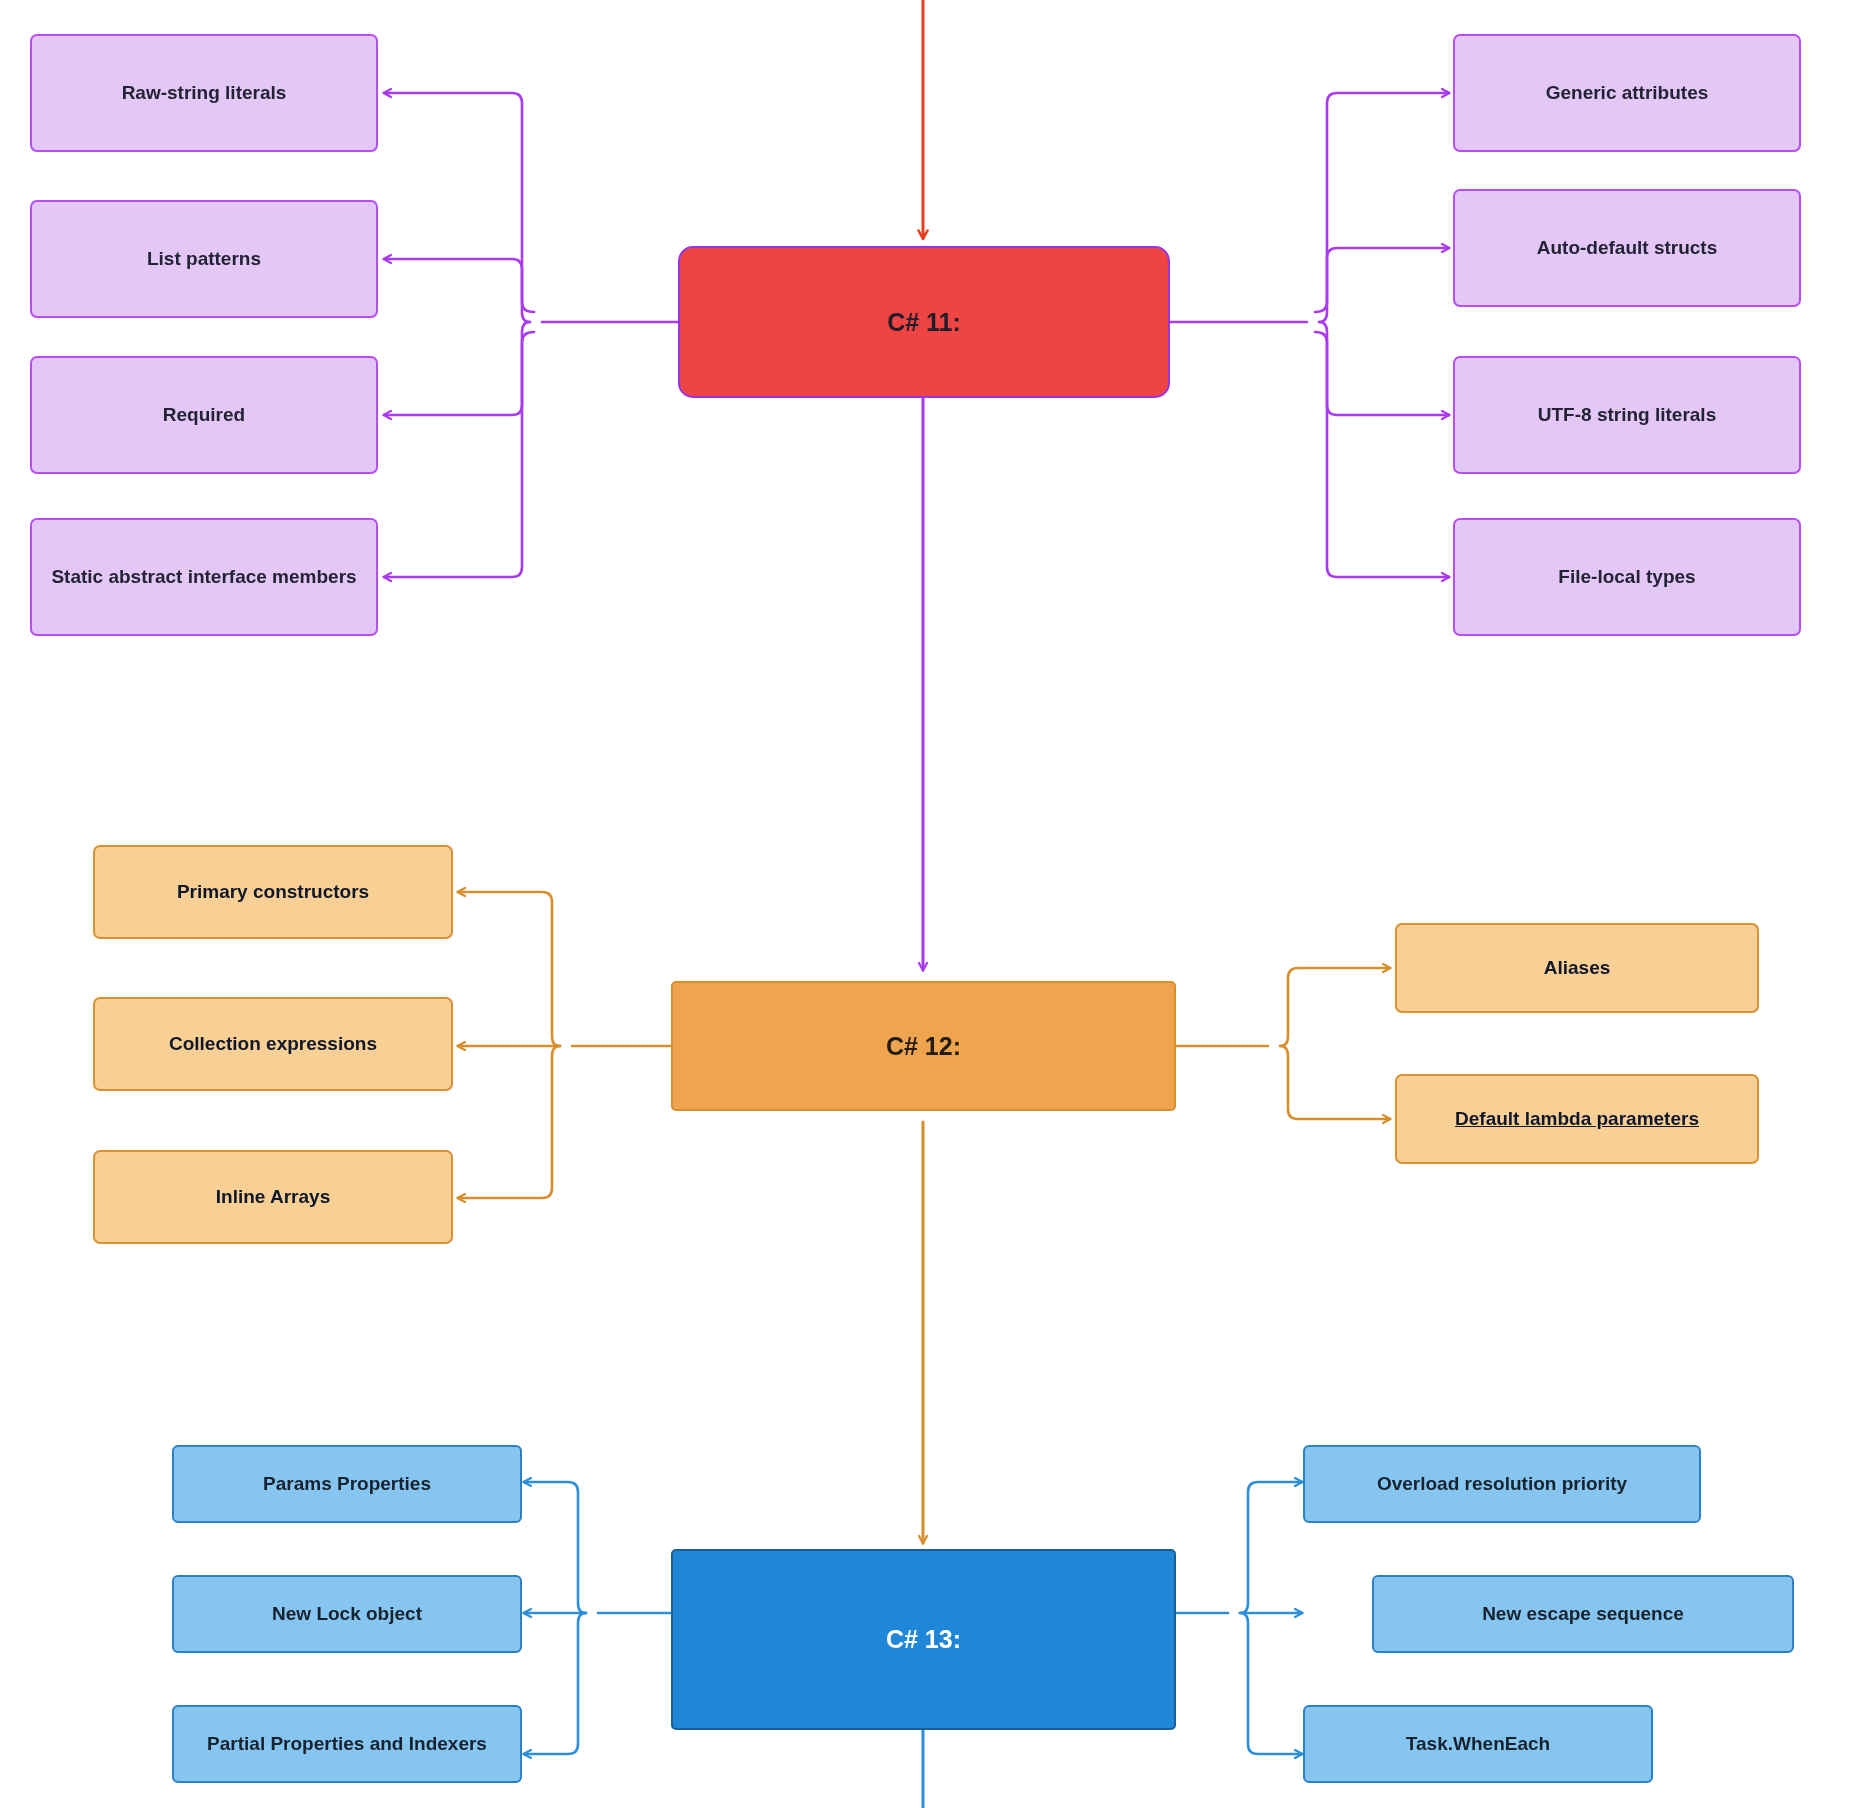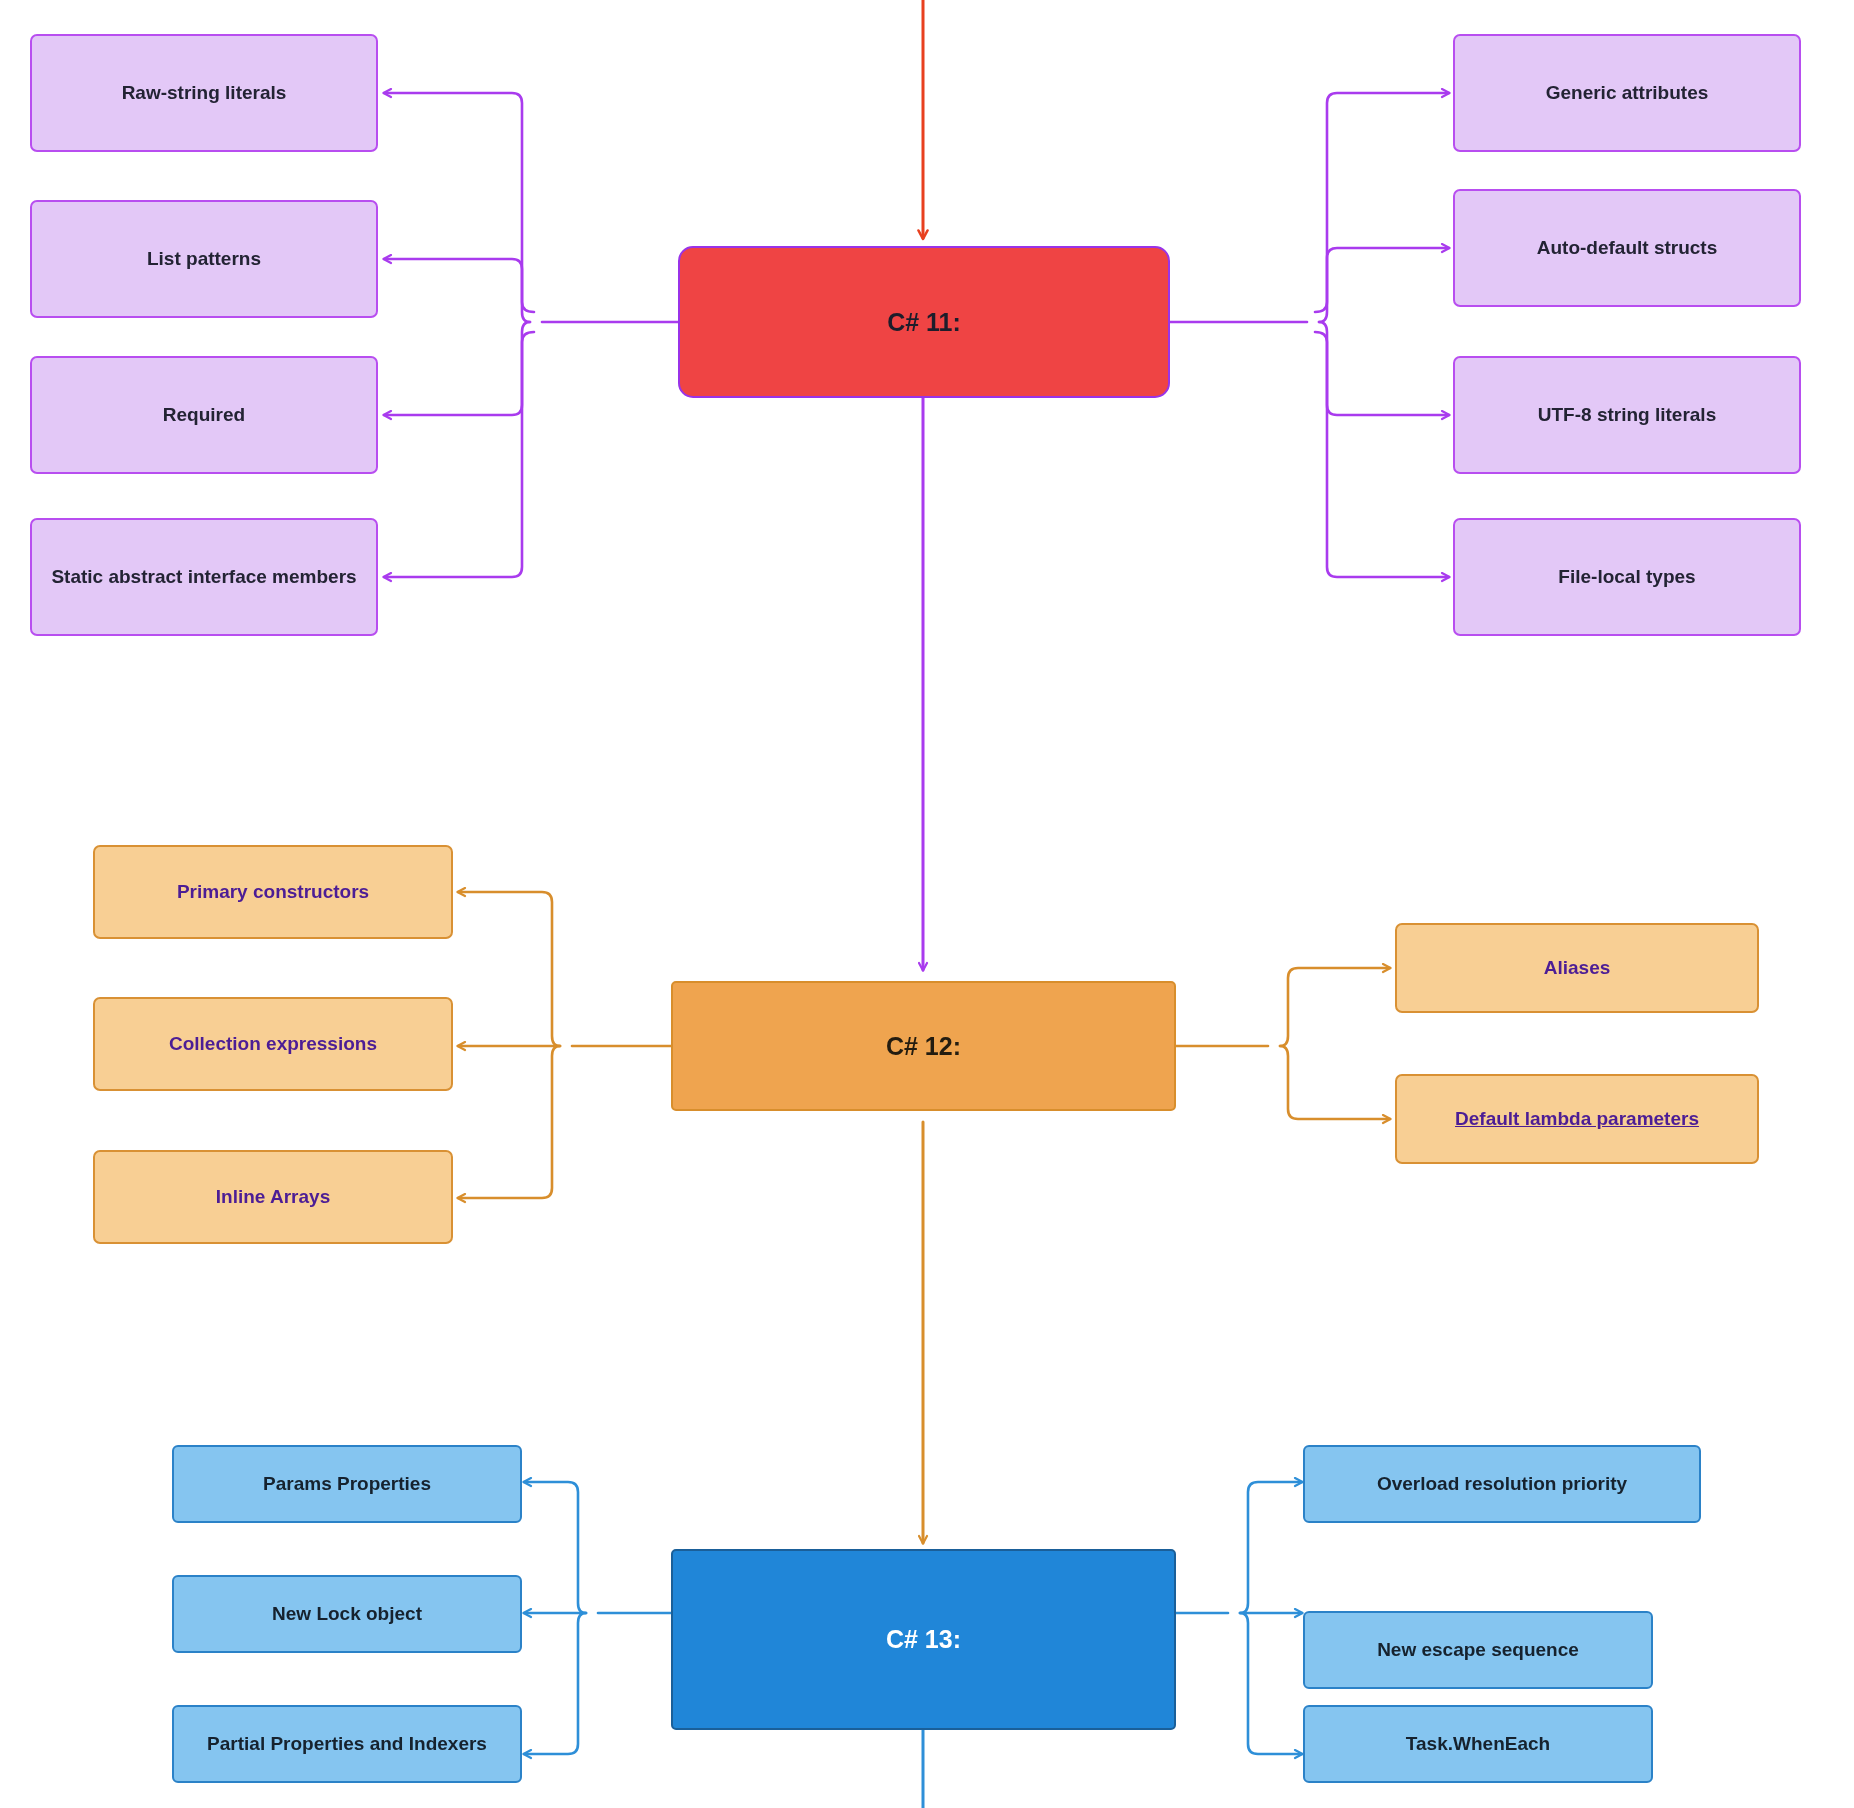--- a/index.html
+++ b/index.html
@@ -45,21 +45,21 @@
     background: #ef4444;
     border: 2px solid #9933e8;
     color: #1d1d2b;
     font-size: 25px;
     border-radius: 15px;
   }
   
   .leaf-orange {
     background: #f8cf94;
     border: 2px solid #d99134;
-    color: #4c1d95;
+    color: #0f172a;
     font-size: 19px;
   }
   .root-orange {
     background: #efa košet;
     border: 2px solid #d88e2c;
     color: #231c10;
     font-size: 25px;
     border-radius: 5px;
   }
   .root-orange { background: #efa44f; }
@@ -177,17 +177,17 @@
   <div class="node leaf-blue" style="left:172px; top:1445px; width:350px; height:78px;">Params Properties</div>
 
   <div class="node leaf-blue" style="left:172px; top:1575px; width:350px; height:78px;">New Lock object</div>
 
   <div class="node leaf-blue" style="left:172px; top:1705px; width:350px; height:78px;">Partial Properties and Indexers</div>
 
   <div class="node root-blue" style="left:671px; top:1508px; width:505px; height:181px;">C# 13:</div>
 
   <div class="node leaf-blue" style="left:1303px; top:1445px; width:398px; height:78px;">Overload resolution priority</div>
 
-  <div class="node leaf-blue" style="left:1303px; top:1575px; width:350px; height:78px;margin-top:36px;">New escape sequence</div>
+  <div class="node leaf-blue" style="left:1372px; top:1575px; width:422px; height:78px;">New escape sequence</div>
 
   <div class="node leaf-blue" style="left:1303px; top:1705px; width:350px; height:78px;">Task.WhenEach</div>
 
 </div>
 
 </body></html>

